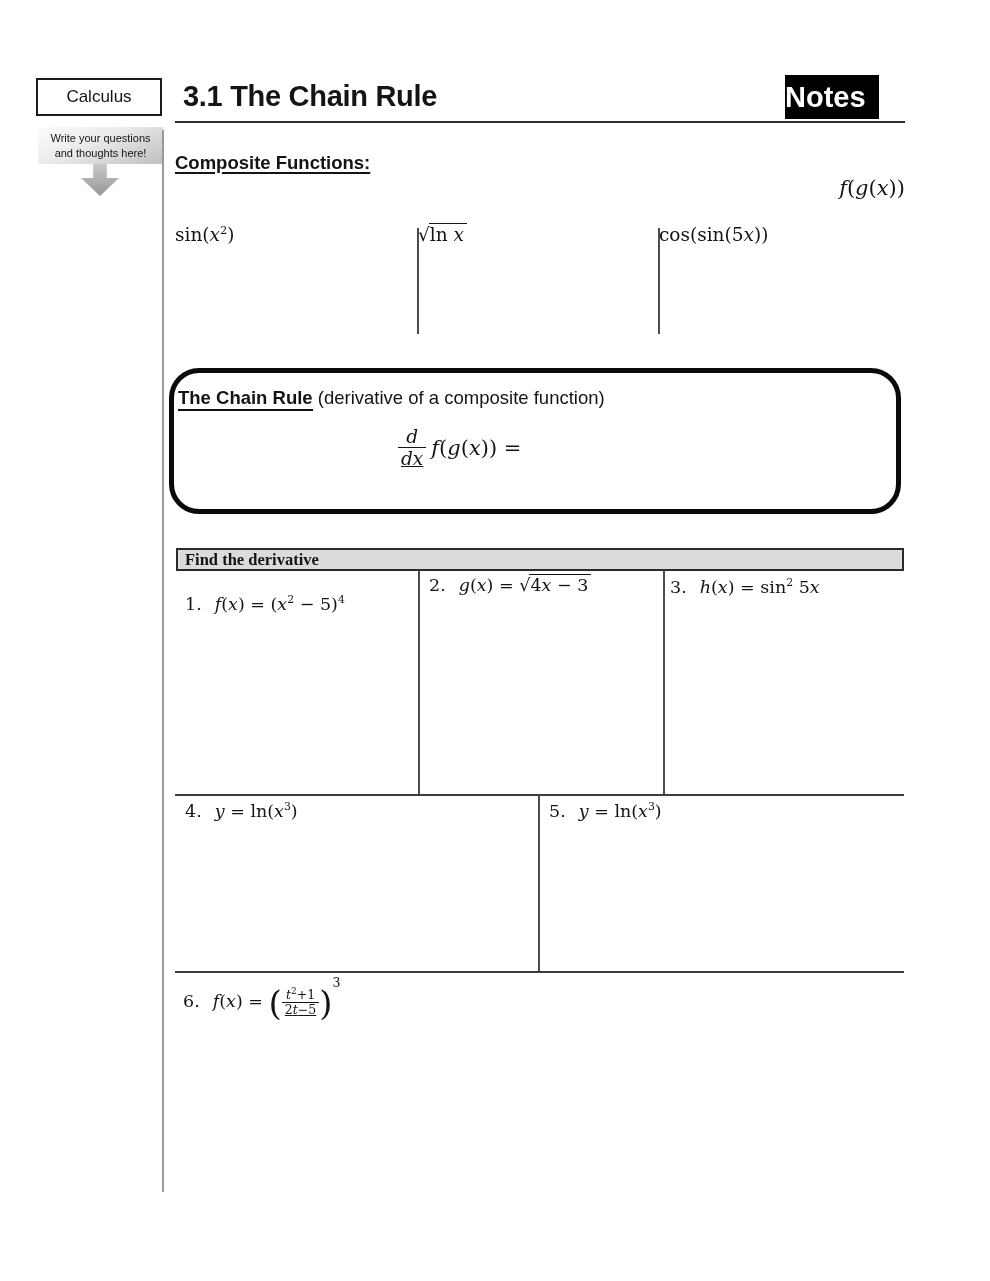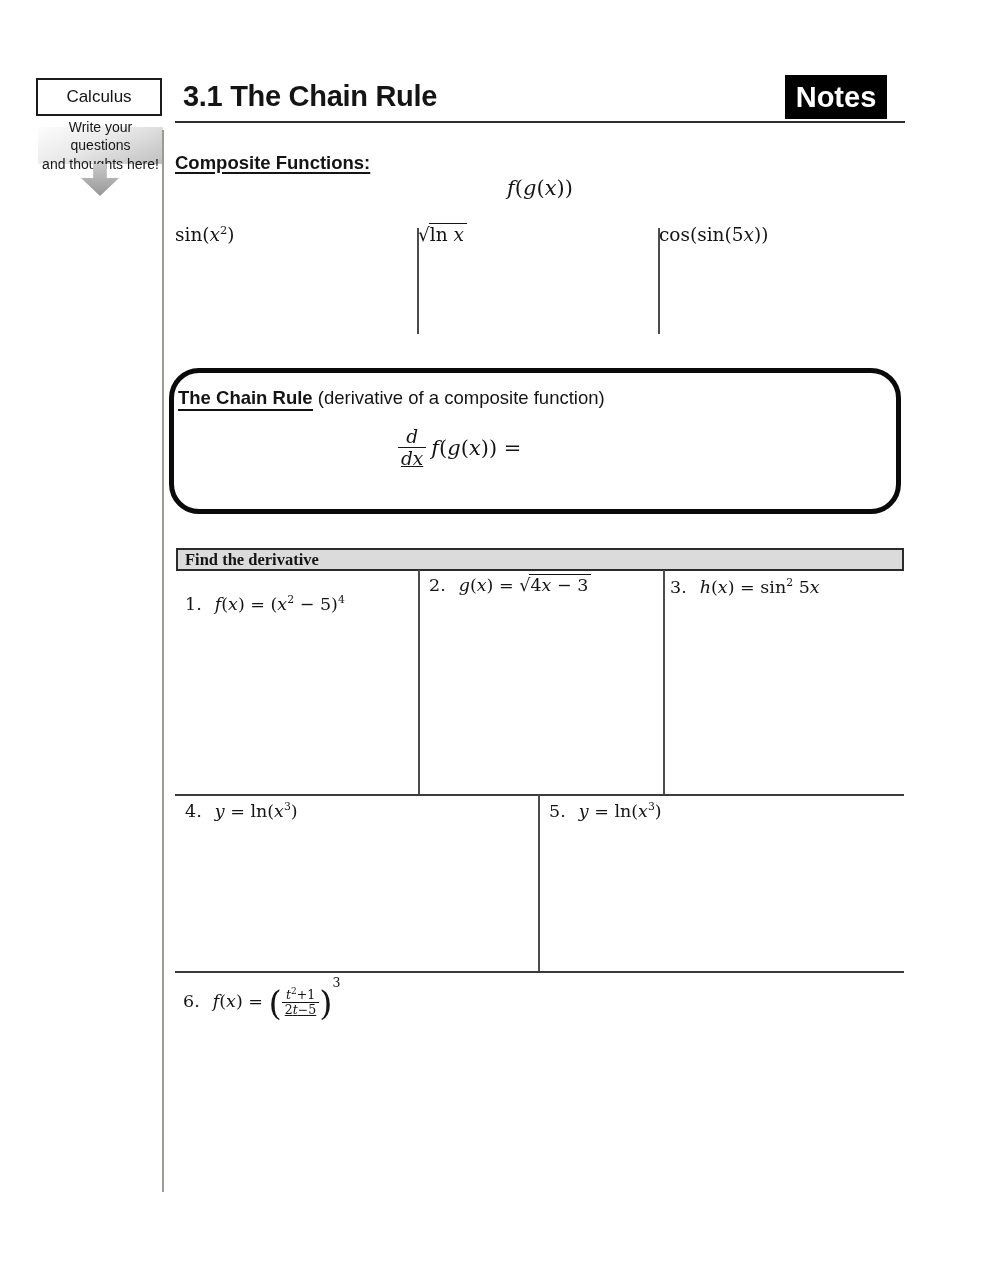--- a/index.html
+++ b/index.html
@@ -4,49 +4,49 @@
 <style>
   html,body{margin:0;padding:0;background:#ffffff;}
   .page{position:relative;width:990px;height:1281px;background:#ffffff;overflow:hidden;
         font-family:"Liberation Sans",sans-serif;color:#141414;}
   .abs{position:absolute;}
 
   
   .course-box{left:36px;top:78px;width:126px;height:38px;border:2px solid #1c1c1c;
               display:flex;align-items:center;justify-content:center;font-size:17px;box-sizing:border-box;}
   .page-title{left:183px;top:80px;font-size:29px;font-weight:700;letter-spacing:-0.3px;}
-  .notes-box{left:785px;top:75px;width:102px;height:44px;background:#000;color:#fff;
-             display:flex;align-items:center;justify-content:center;font-size:29px;font-weight:700;}
+  .notes-box{left:785px;top:75px;width:94px;height:44px;background:#000;color:#fff;
+             display:flex;align-items:center;font-size:29px;font-weight:700;}
   .title-rule{left:175px;top:121px;width:730px;height:2px;background:#2e2e2e;}
 
   
   .q-box{left:38px;top:127px;width:125px;height:37px;
          background:linear-gradient(155deg,#fdfdfd 0%,#e9e9e9 45%,#bfbfbf 100%);
-         font-size:14px;line-height:1.3;text-align:center;display:flex;flex-direction:column;
+         font-size:11px;line-height:1.3;text-align:center;display:flex;flex-direction:column;
          justify-content:center;color:#161616;}
   .q-arrow{left:81px;top:164px;width:38px;height:32px;
            background:linear-gradient(180deg,#c9c9c9,#979797);
            clip-path:polygon(32% 0,68% 0,68% 44%,100% 44%,50% 100%,0 44%,32% 44%);}
   .margin-line{left:162px;top:130px;width:2px;height:1062px;background:#9b9b94;}
 
   
   .mr{font-family:"DejaVu Serif",serif;font-style:normal;}
   .mi{font-family:"DejaVu Serif",serif;font-style:italic;}
   sup{font-size:62%;line-height:0;}
   .sqrt{white-space:nowrap;}
   .radsym{font-family:"DejaVu Serif",serif;margin-right:-1px;}
   .vinc{border-top:1.6px solid #141414;padding:0 3px 0 1px;}
   .frac{display:inline-flex;flex-direction:column;align-items:center;vertical-align:middle;line-height:1.15;}
   .frac .den{border-top:1.6px solid #141414;padding:0 3px;text-decoration:underline;}
   .frac .num{padding:0 3px;}
 
   
   .comp-heading{left:175px;top:152px;font-size:18.5px;font-weight:700;
                 text-decoration:underline;text-decoration-thickness:2px;text-underline-offset:3px;}
-  .fgx{left:175px;top:176px;width:730px;text-align:center;font-size:21px;}
+  .fgx{left:175px;top:176px;width:730px;text-align:right;font-size:21px;}
   .comp-cell{top:224px;font-size:18.5px;}
   .vline{width:1.5px;background:#4c4c4c;}
 
   
   .chain-box{left:169px;top:368px;width:732px;height:146px;border:5px solid #0a0a0a;
              border-radius:30px;box-sizing:border-box;}
   .chain-head{left:178px;top:387px;font-size:18.5px;}
   .crh{font-weight:700;border-bottom:2.5px solid #111;padding-bottom:1px;}
   .chain-formula{left:398px;top:426px;display:flex;align-items:center;font-size:21px;}
   .chain-formula .frac{font-size:18.5px;margin-right:5px;}

